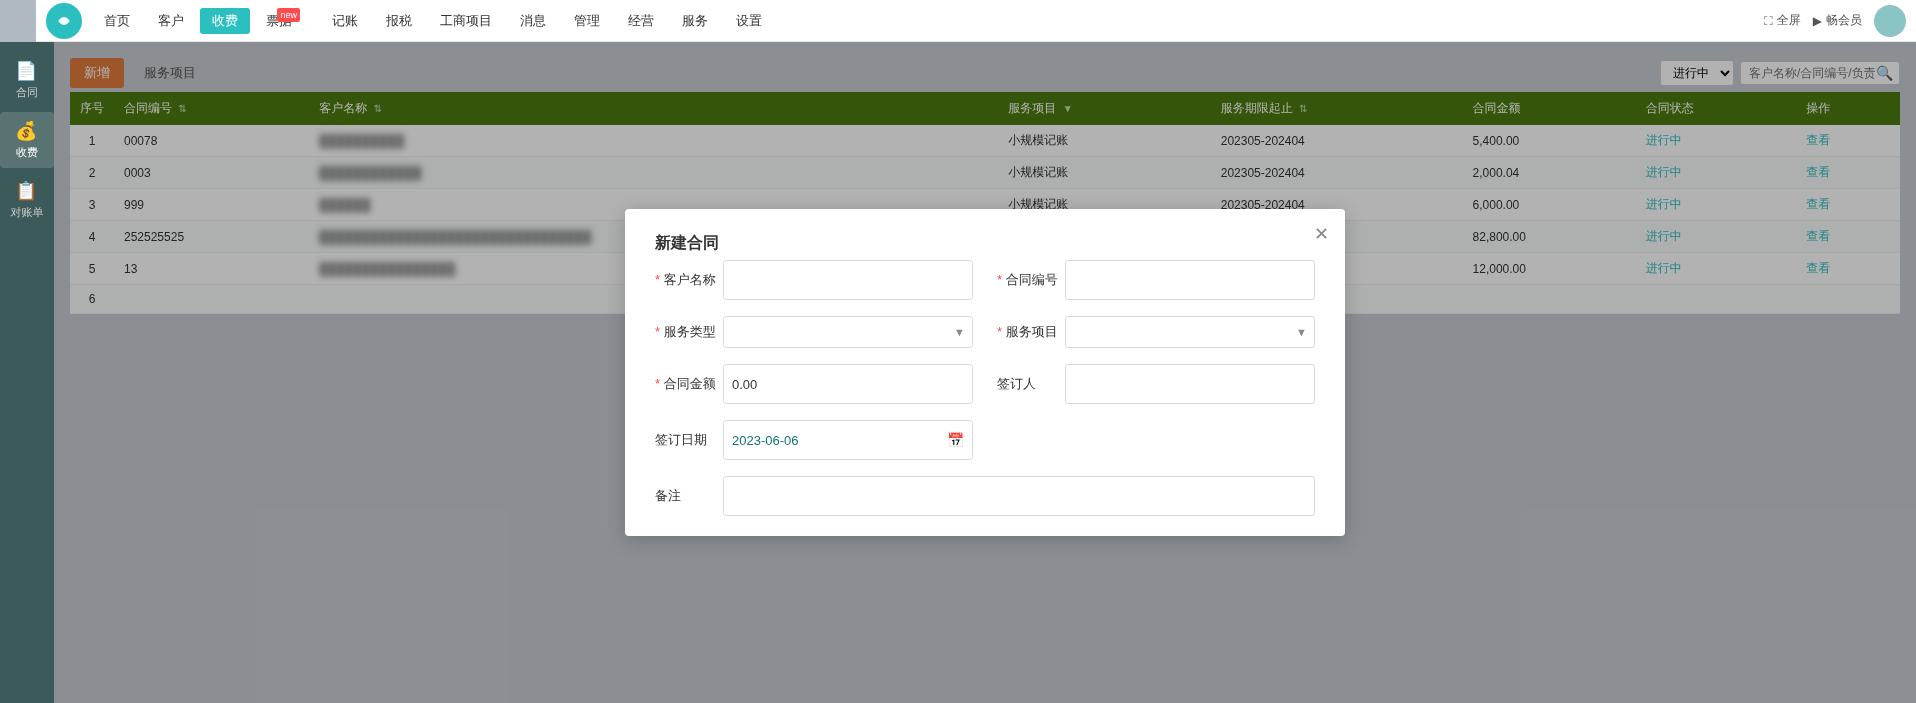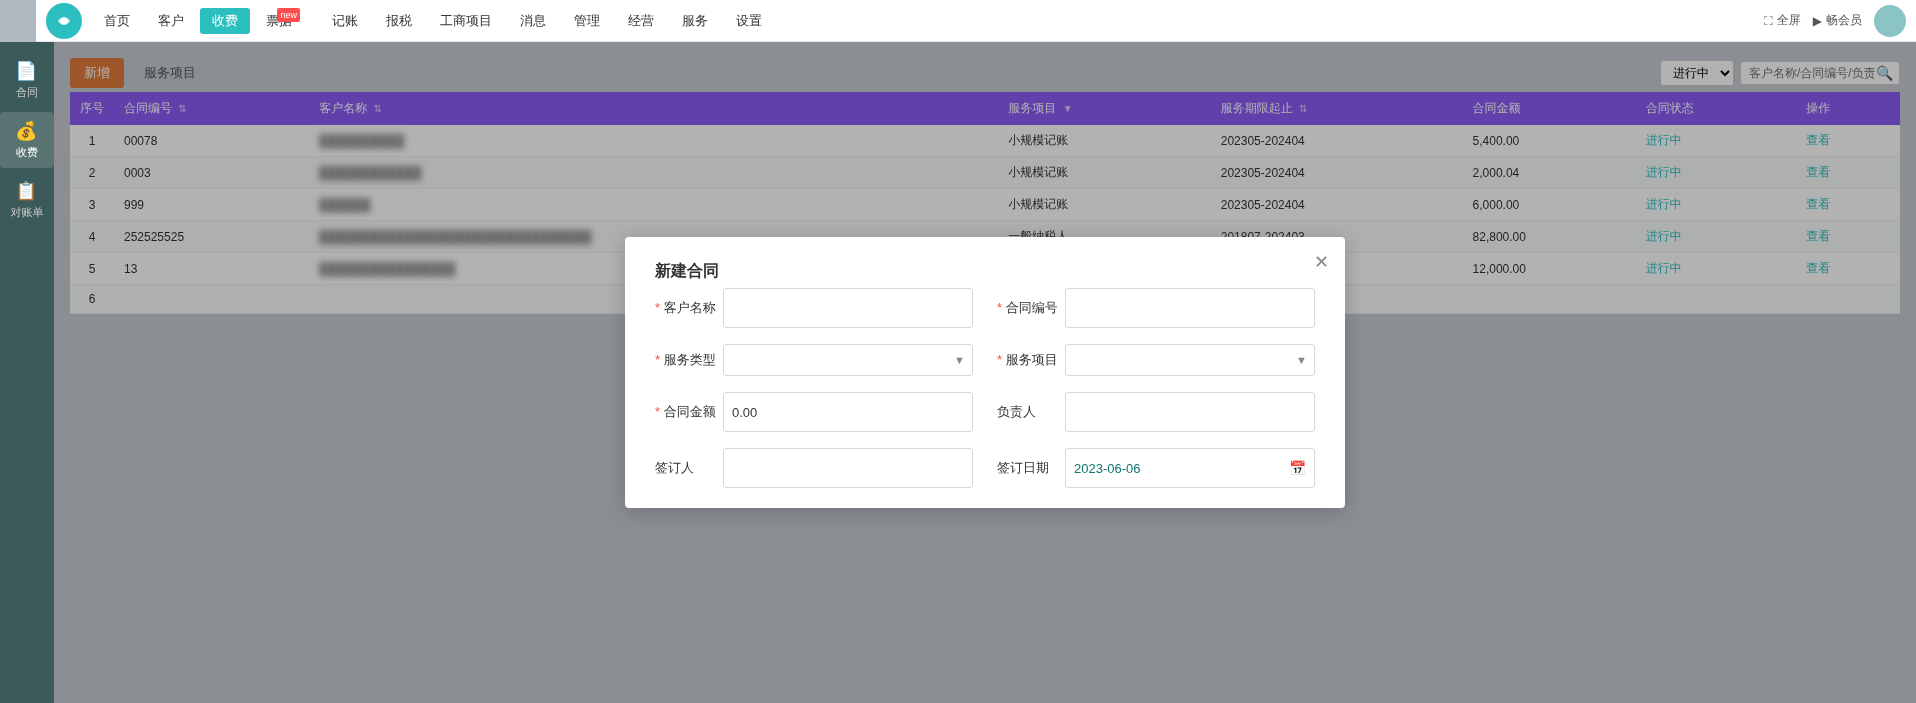--- a/index.html
+++ b/index.html
@@ -136,21 +136,21 @@
       color: #888; font-size: 14px;
     }
 
     
     .data-table {
       width: 100%;
       border-collapse: collapse;
       background: white;
     }
     .data-table th {
-      background: #8b5cf6;
+      background: #4d7c0f;
       color: white;
       padding: 8px 10px;
       text-align: left;
       font-size: 12px;
       font-weight: normal;
       white-space: nowrap;
     }
     .data-table td {
       padding: 7px 10px;
       border-bottom: 1px solid #f0f0f0;
@@ -474,36 +474,36 @@
                 <option value=""></option>
               </select>
               <span class="select-arrow">▼</span>
             </div>
           </div>
 
           <div class="form-row">
             <label class="form-label required">合同金额</label>
             <input type="text" class="form-control" value="0.00" style="">
           </div>
-          <div class="form-row">
-            <label class="form-label">负责人</label>
-            <input type="text" class="form-control" style="">
-          </div>
 
           <div class="form-row">
             <label class="form-label">签订人</label>
             <input type="text" class="form-control" style="">
           </div>
           <div class="form-row">
             <label class="form-label">签订日期</label>
             <div class="date-wrap">
               <input type="text" value="2023-06-06" style="">
               <span class="date-icon">📅</span>
             </div>
           </div>
 
+          <div class="form-row" style="grid-column: 1 / -1;">
+            <label class="form-label">备注</label>
+            <input type="text" class="form-control" style="">
+          </div>
         </div>
 
       </div>
     </div>
 
   </div>
 </div>
 
 </body></html>

